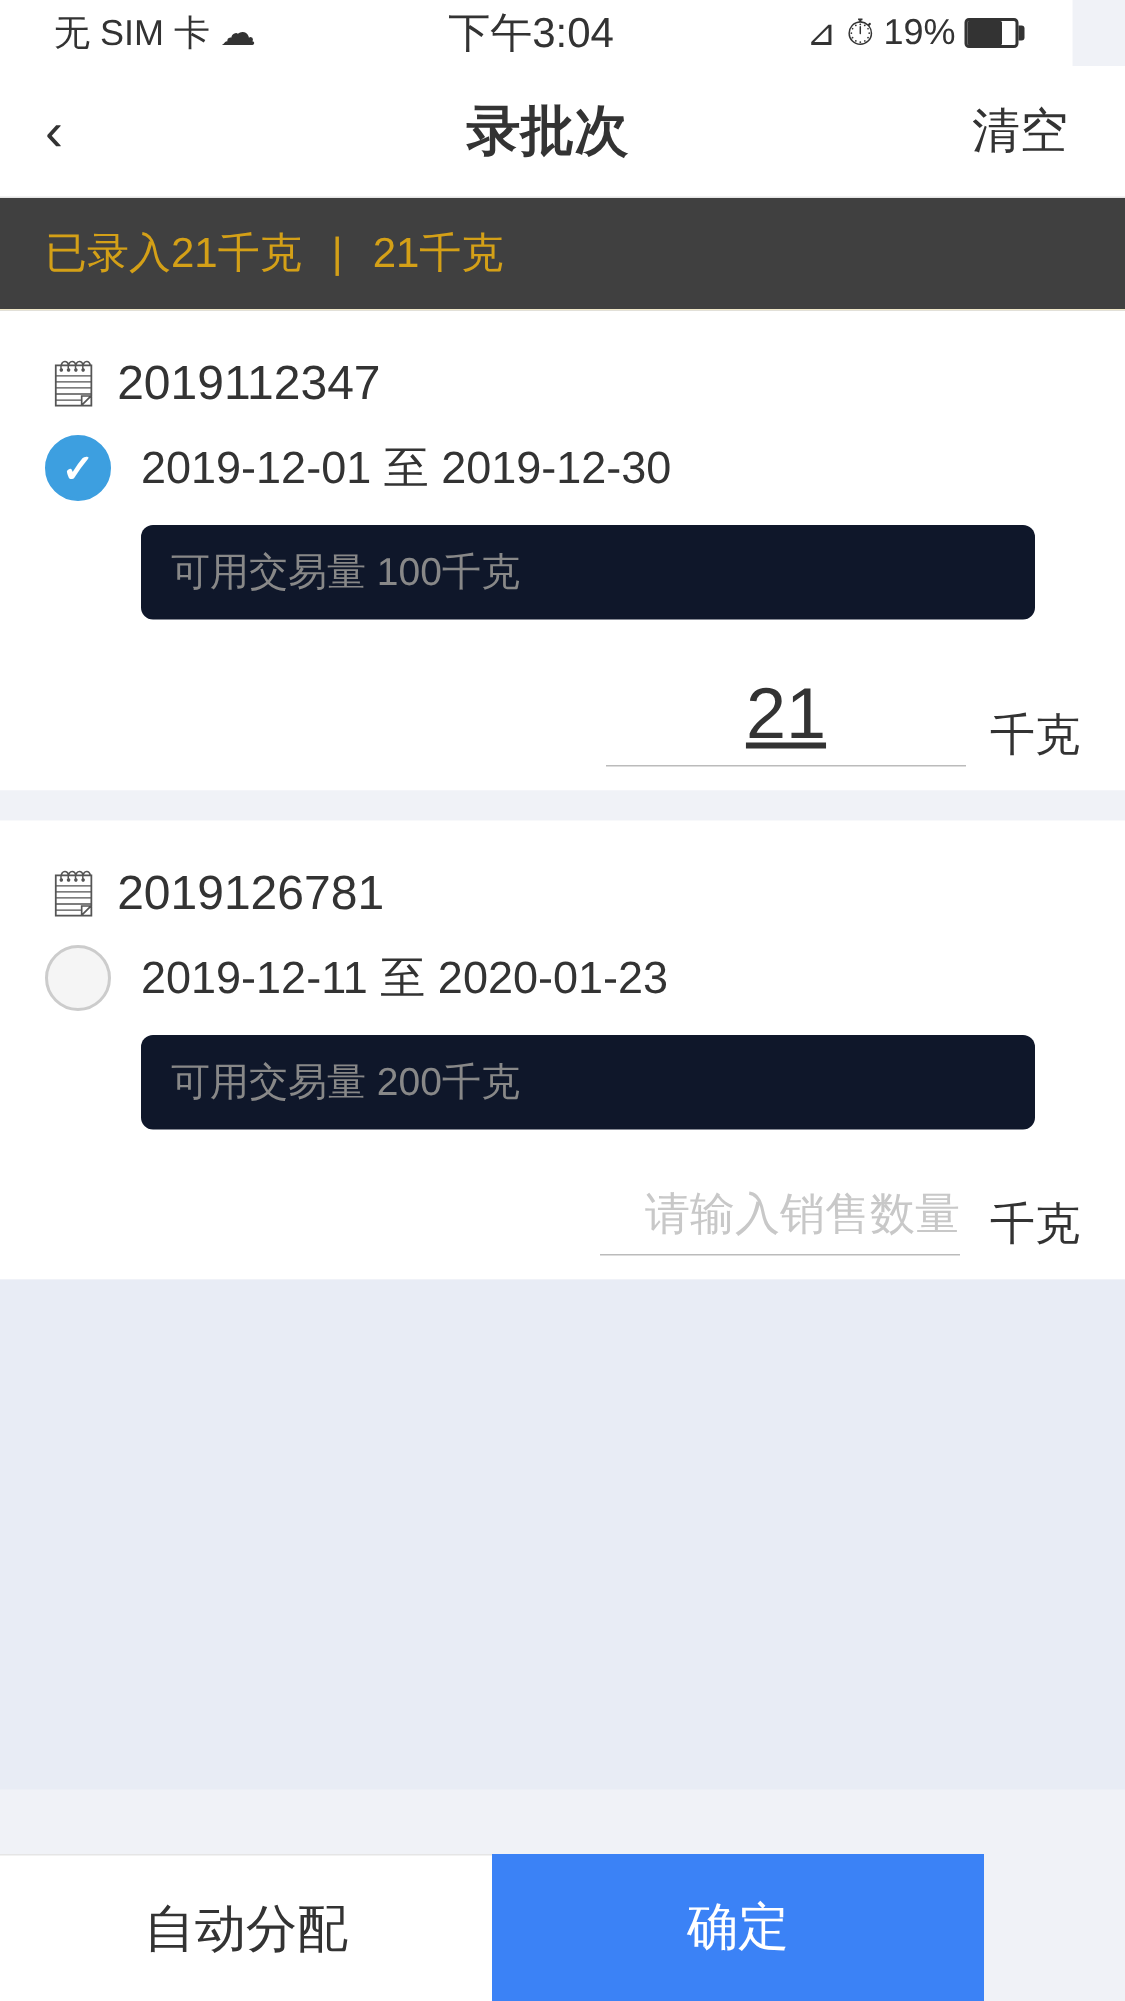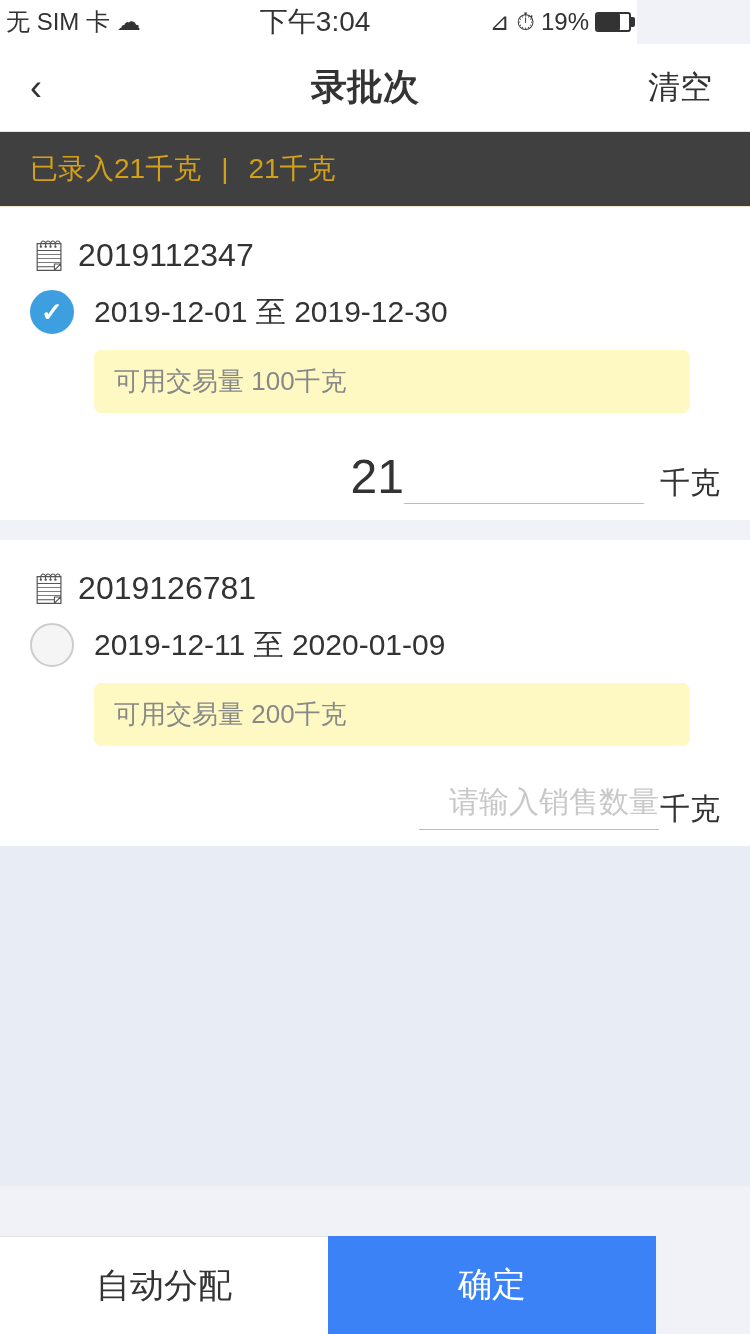--- a/index.html
+++ b/index.html
@@ -8,27 +8,27 @@
       width: 750px;
       min-height: 1334px;
       font-family: -apple-system, "PingFang SC", "Helvetica Neue", Arial, sans-serif;
       background: #f0f2f7;
       font-size: 28px;
       color: #333;
     }
 
     
     .status-bar {
-      width: 637px;
+      width: 715px;
       height: 44px;
       background: #fff;
       display: flex;
       align-items: center;
       justify-content: space-between;
-      padding: 0 6px;
+      padding: 0 36px;
       font-size: 24px;
       font-weight: 500;
     }
     .status-left {
       display: flex;
       align-items: center;
       gap: 8px;
     }
     .status-center {
       font-size: 28px;
@@ -133,21 +133,21 @@
       font-weight: 700;
     }
 
     .date-range {
       font-size: 30px;
       color: #333;
     }
 
     .avail-tag {
       margin: 0 30px 0 64px;
-      background: #fef9c3;
+      background: #0f172a;
       border-radius: 8px;
       padding: 14px 20px;
       font-size: 26px;
       color: #888;
       margin-bottom: 20px;
     }
 
     .section-divider {
       height: 20px;
       background: #f0f2f7;
@@ -194,40 +194,41 @@
     .amount-line {
       display: flex;
       align-items: flex-end;
       justify-content: flex-end;
       padding: 16px 30px;
       gap: 16px;
       position: relative;
     }
     .amount-inner {
       display: flex;
-      flex-direction: row;
-      align-items: flex-end;
+      flex-direction: column;
+      align-items: center;
+      text-decoration: underline;
     }
     .amount-num {
       font-size: 48px;
       color: #333;
       font-weight: 400;
     }
     .underline-bar {
       width: 240px;
       height: 1px;
       background: #bbb;
       margin-top: 6px;
     }
     .input-line {
       display: flex;
       align-items: flex-end;
       justify-content: flex-end;
       padding: 16px 30px;
-      gap: 1px;
+      gap: 20px;
     }
     .input-inner {
       display: flex;
       flex-direction: column;
       align-items: flex-end;
     }
     .placeholder-text {
       font-size: 30px;
       color: #c8c8c8;
     }
@@ -293,21 +294,21 @@
 <div class="section-divider"></div>
 
 <div class="card-block">
   <div style="padding: 30px 30px 0 30px;">
     <div class="card-header">
       <span class="doc-icon">🗒</span>
       <span>2019126781</span>
     </div>
     <div class="batch-row">
       <div class="radio-circle"></div>
-      <span class="date-range">2019-12-11 至 2020-01-09</span>
+      <span class="date-range">2019-12-11 至 2020-01-23</span>
     </div>
     <div class="avail-tag">可用交易量 200千克</div>
   </div>
 
   <div class="input-line">
     <div class="input-inner">
       <span class="placeholder-text">请输入销售数量</span>
       <div class="input-underline"></div>
     </div>
     <span style="font-size:30px;color:#333;">千克</span>

